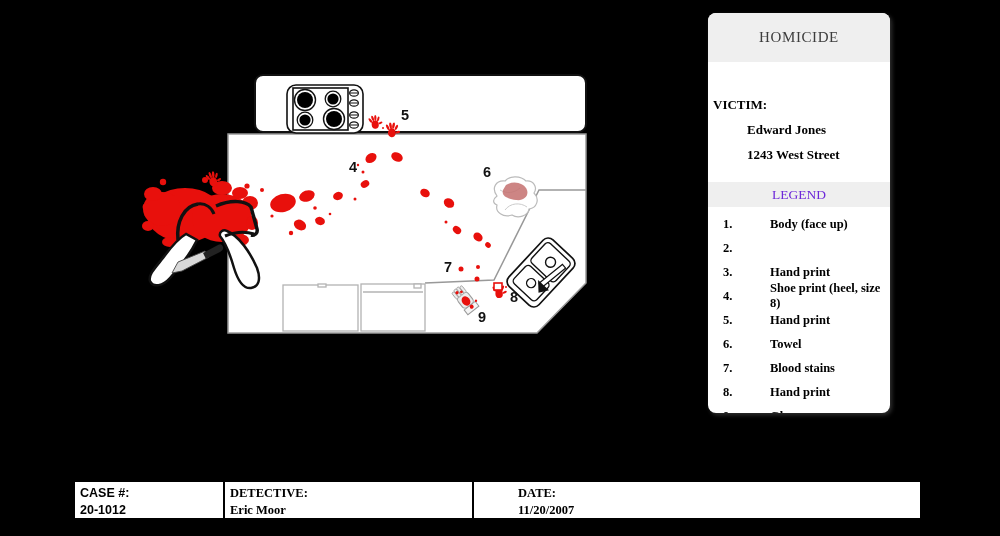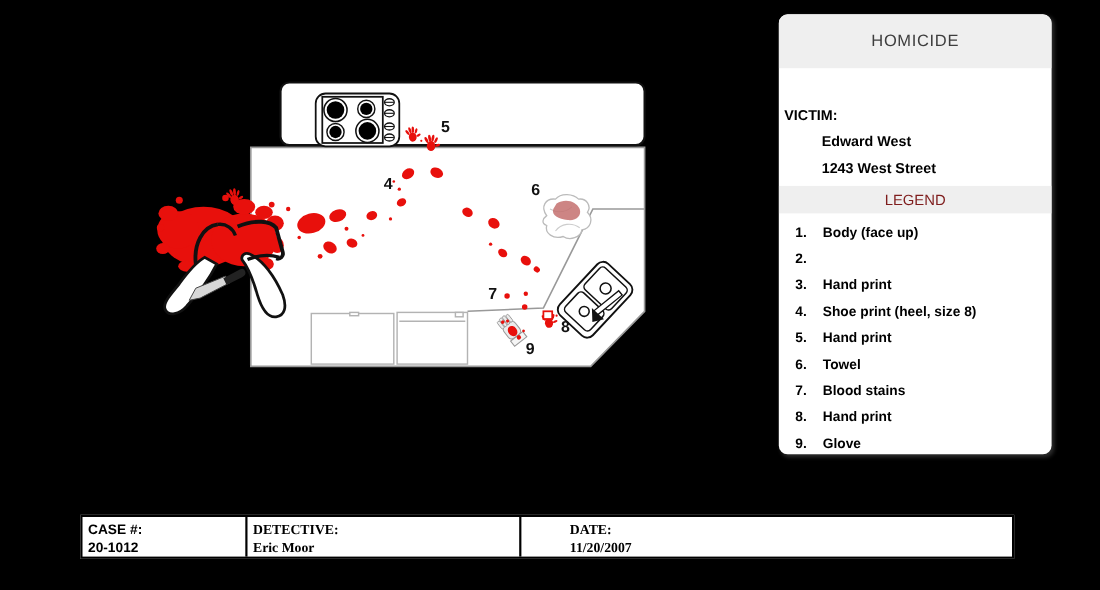--- a/index.html
+++ b/index.html
@@ -6,40 +6,41 @@
   body{
     width:1000px;height:536px;position:relative;background:#000;
     font-family:"Liberation Sans",sans-serif;overflow:hidden;
   }
   .scene{position:absolute;left:0;top:0;}
   .mk{font-weight:bold;font-size:14.5px;fill:#111;}
   .bl{fill:#e8100c;}
 
   
   .panel{
-    position:absolute;left:708px;top:13px;width:248px;height:400px;
+    position:absolute;left:708px;top:13px;width:182px;height:400px;
     background:#fff;border-radius:8px;overflow:hidden;
     box-shadow:2px 2px 4px rgba(90,90,90,.55);
+    font-family:Liberation Serif, serif;
   }
   .band{background:#efefef;}
   .panel-title{height:49px;display:flex;align-items:center;justify-content:center;
     color:#3d3d3d;font-size:15px;letter-spacing:.6px;}
   .info{font-size:13px;font-weight:bold;color:#000;margin-top:35px;}
   .ilabel{margin:8px 0 0 5px;}
   .ival{margin:9px 0 0 39px;}
   .legend-band{height:25px;display:flex;align-items:center;justify-content:center;
-    color:#7f1d1d;font-size:13.5px;margin-top:9px;}
+    color:#6d28d9;font-size:13.5px;margin-top:19px;}
   .legend-list{padding-top:5px;font-size:12.5px;font-weight:bold;color:#000;}
   .legend-row{display:flex;align-items:center;height:24px;}
   .legend-num{margin-left:15px;width:25px;}
-  .legend-label{flex:1;}
+  .legend-label{flex:1;margin-left:22px;}
 
   
   .footer{
-    position:absolute;left:73px;top:468px;width:849px;height:40px;
+    position:absolute;left:73px;top:480px;width:849px;height:40px;
     background:#fff;border:2px solid #000;display:flex;box-sizing:border-box;
   }
   .fcell{box-sizing:border-box;padding:3px 0 0 5px;font-size:12.5px;font-weight:bold;
     color:#000;line-height:17px;overflow:hidden;}
   .fcell + .fcell{border-left:2px solid #000;font-family:Liberation Serif, serif;}
   .fc0{width:148px;} .fc1{width:249px;} .fc2{width:286px;} .fc3{flex:1;padding-left:44px;}
 </style>
 </head>
 <body>
 
@@ -216,21 +217,21 @@
     <text class="mk" x="448" y="272">7</text>
     <text class="mk" x="514" y="302">8</text>
     <text class="mk" x="482" y="322">9</text>
   </g>
 </svg>
 
 <div class="panel">
   <div class="band panel-title">HOMICIDE</div>
   <div class="info">
     <div class="ilabel">VICTIM:</div>
-    <div class="ival">Edward West</div>
+    <div class="ival">Edward Jones</div>
     <div class="ival">1243 West Street</div>
   </div>
   <div class="band legend-band">LEGEND</div>
   <div class="legend-list">
     <div class="legend-row">
       <span class="legend-num">1.</span>
       <span class="legend-label">Body (face up)</span>
     </div>
     <div class="legend-row">
       <span class="legend-num">2.</span>

